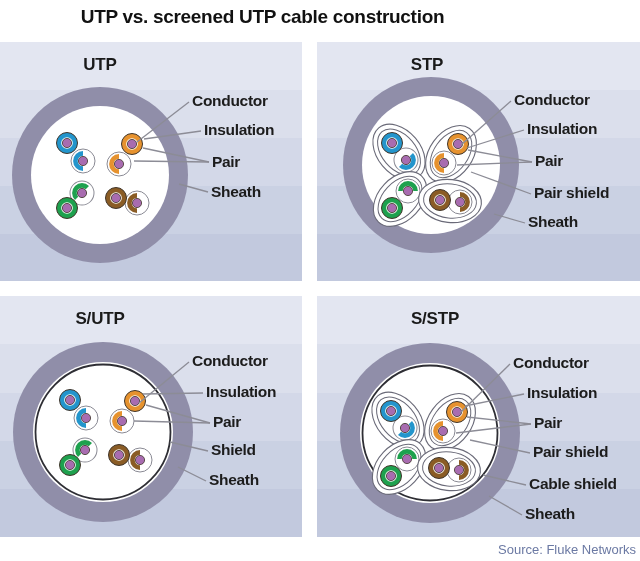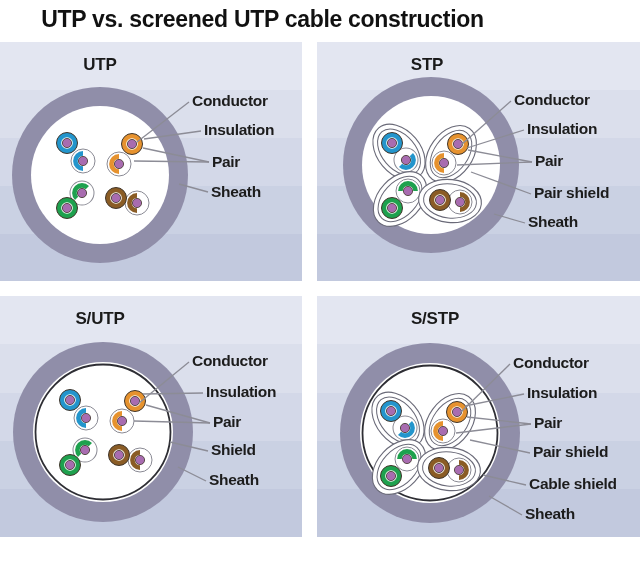--- a/index.html
+++ b/index.html
@@ -1,19 +1,19 @@
 <!DOCTYPE html>
 <html style="--blue: #2395cc; --orange: #e6922e; --green: #1ea14e; --brown: #8a5c25; --cond: #a86cb0; --sheath: #908ea9; --shield: #2e2e34; --lead: #8c8c96; --band1: #e3e6f1; --band2: #dbdfec; --band3: #d3d8e8; --band4: #cad1e3; --band5: #c2c9de; --src: #6b79a3;"><head>
 <meta charset="utf-8">
 <style>
   html,body{margin:0;padding:0;background:#ffffff;}
   .stage{position:relative;width:640px;height:561px;background:#fff;overflow:hidden;
          font-family:"Liberation Sans", sans-serif;}
   .main-title{position:absolute;top:6px;left:0;width:525px;text-align:center;
-              font-size:23px;font-weight:700;color:#111;letter-spacing:-0.3px;}
+              font-size:19px;font-weight:700;color:#111;letter-spacing:-0.3px;}
   .panel{position:absolute;display:block;}
   .panel-tl{left:0;  top:42px; width:302px;height:239px;}
   .panel-tr{left:317px;top:42px; width:323px;height:239px;}
   .panel-bl{left:0;  top:296px;width:302px;height:241px;}
   .panel-br{left:317px;top:296px;width:323px;height:241px;}
   .ptitle{font-size:17px;font-weight:700;fill:#1a1a1a;letter-spacing:-0.2px;}
   .lbl{font-size:15.5px;font-weight:700;fill:#1c1c1c;letter-spacing:-0.3px;}
   .lead{stroke:var(--lead);stroke-width:1.3;fill:none;}
   .b1{fill:var(--band1);} .b2{fill:var(--band2);} .b3{fill:var(--band3);}
   .b4{fill:var(--band4);} .b5{fill:var(--band5);}
@@ -227,13 +227,14 @@
       <line class="lead" x1="205" y1="219" x2="172" y2="200"></line>
     </g>
     <text class="lbl" x="196" y="72">Conductor</text>
     <text class="lbl" x="210" y="102">Insulation</text>
     <text class="lbl" x="217" y="132">Pair</text>
     <text class="lbl" x="216" y="161">Pair shield</text>
     <text class="lbl" x="212" y="193">Cable shield</text>
     <text class="lbl" x="208" y="223">Sheath</text>
   </svg>
 
+  <div class="source">Source: Fluke Networks</div>
 </div>
 
 </body></html>

